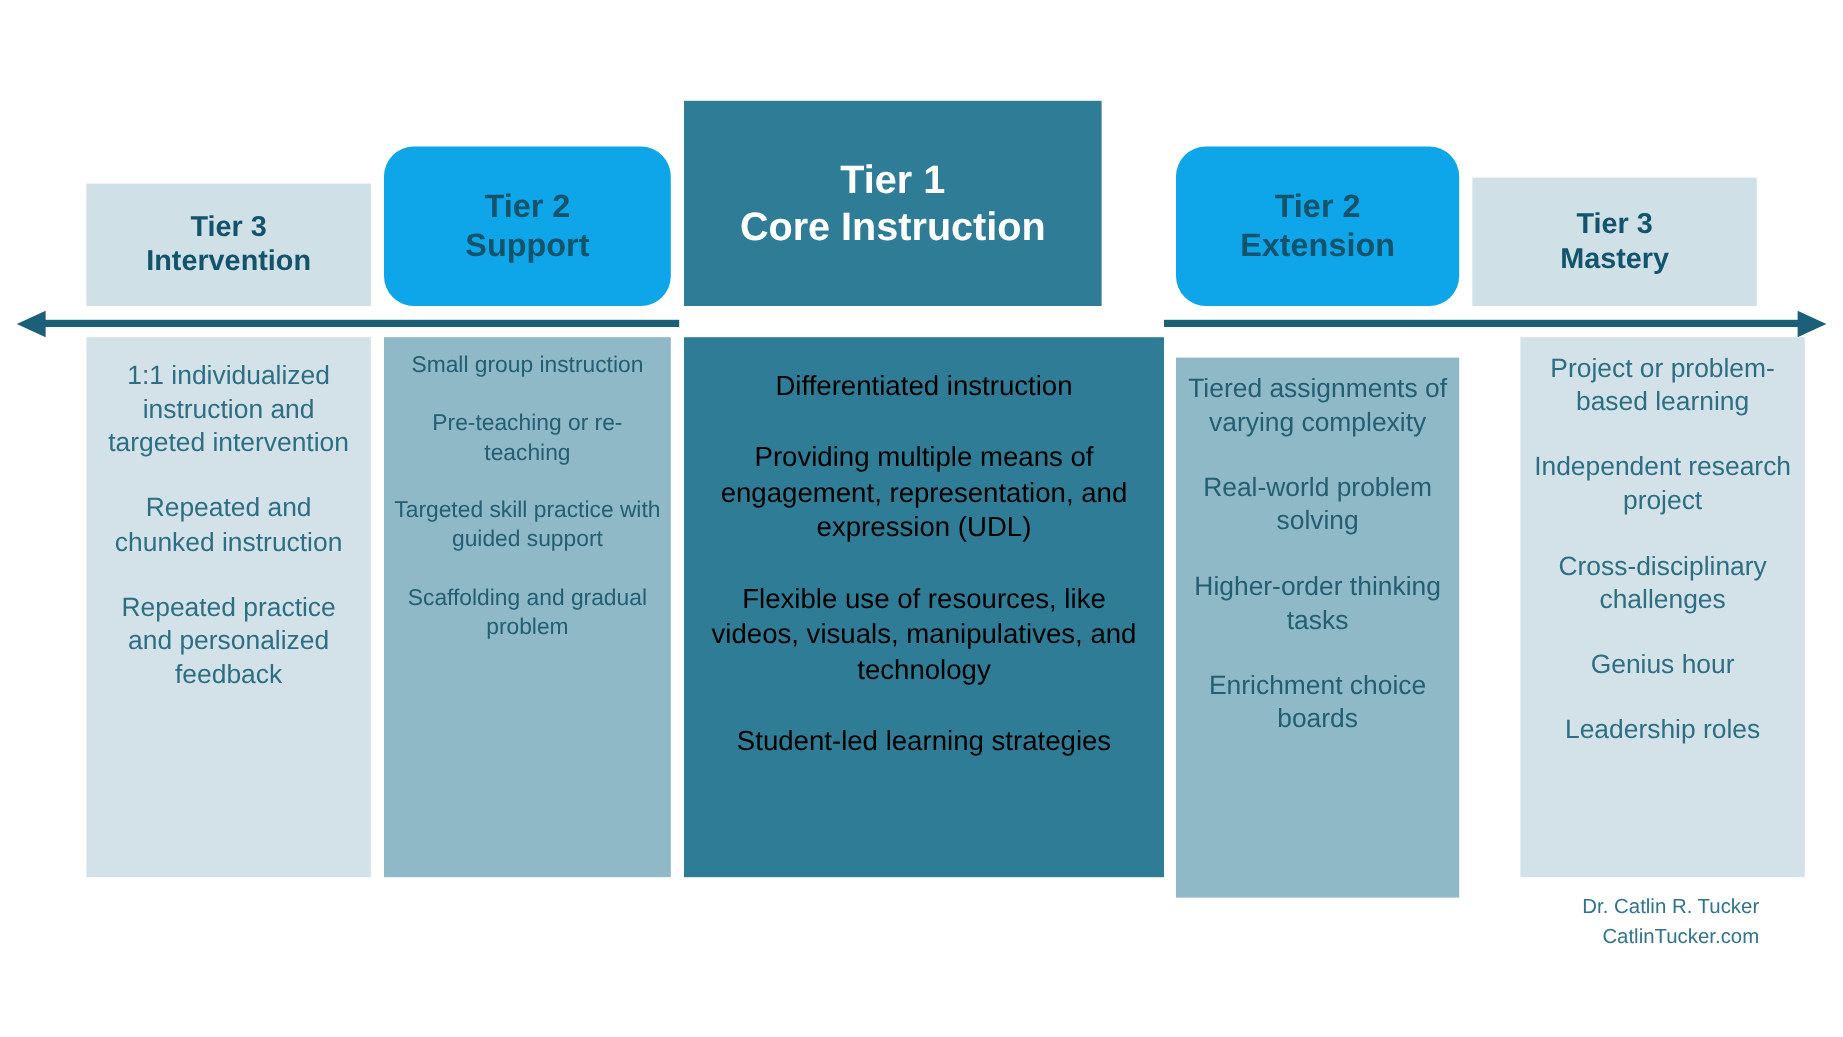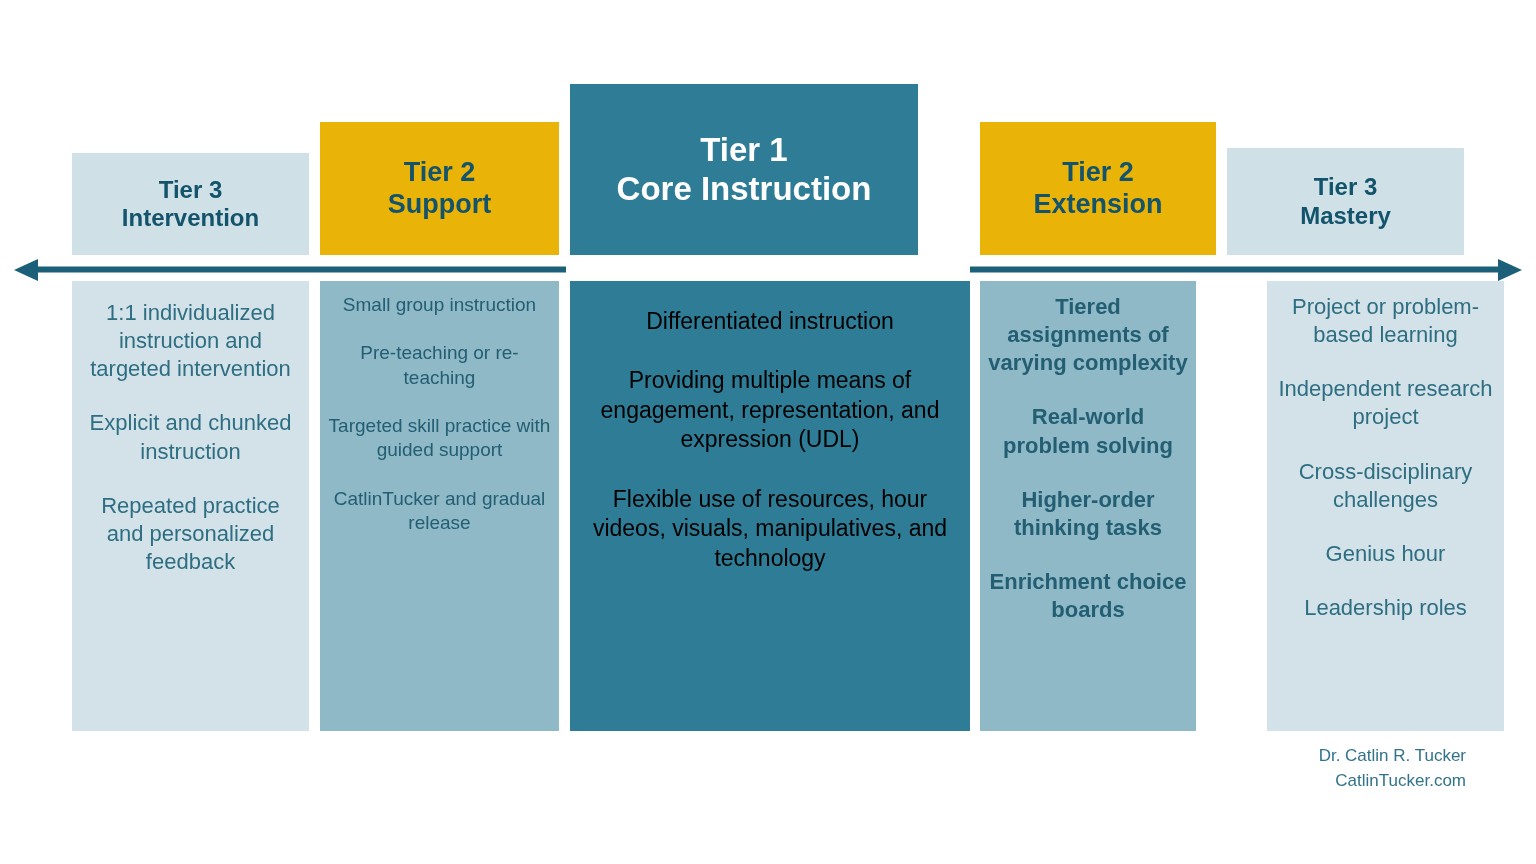--- a/index.html
+++ b/index.html
@@ -79,22 +79,23 @@
     background: #cfe0e7;
     color: #13536b;
   }
   .t3-body {
     background: #d3e2e8;
     color: #2e6e82;
   }
 
   
   .t2-header {
-    background: #eab308;
+    background: #0ea5e9;
     color: #13536b;
+    border-radius: 25px;
   }
   .t2-body {
     background: #8fb9c6;
     color: #235e73;
   }
 
   
   .t1-header {
     background: #2e7c95;
     color: #ffffff;
@@ -135,56 +136,57 @@
 
   <div class="columns">
 
     <div class="col">
       <div class="col-header t3-header" style="left:72px; top:153px; width:237px; height:102px; font-size:24px;">
         <span>Tier 3</span>
         <span>Intervention</span>
       </div>
       <div class="col-body t3-body" style="left:72px; top:281px; width:237px; height:450px; font-size:22px; padding:18px 10px 10px 10px; gap:26px;">
         <div class="bullet">1:1 individualized instruction and targeted intervention</div>
-        <div class="bullet">Explicit and chunked instruction</div>
+        <div class="bullet">Repeated and chunked instruction</div>
         <div class="bullet">Repeated practice and personalized feedback</div>
       </div>
     </div>
 
     <div class="col">
       <div class="col-header t2-header" style="left:320px; top:122px; width:239px; height:133px; font-size:27px;">
         <span>Tier 2</span>
         <span>Support</span>
       </div>
       <div class="col-body t2-body" style="left:320px; top:281px; width:239px; height:450px; font-size:19px; padding:12px 8px 8px 8px; gap:24px;">
         <div class="bullet">Small group instruction</div>
         <div class="bullet">Pre-teaching or re-teaching</div>
         <div class="bullet">Targeted skill practice with guided support</div>
-        <div class="bullet">CatlinTucker and gradual release</div>
+        <div class="bullet">Scaffolding and gradual problem</div>
       </div>
     </div>
 
     <div class="col">
       <div class="col-header t1-header" style="left:570px; top:84px; width:348px; height:171px; font-size:33px;">
         <span>Tier 1</span>
         <span>Core Instruction</span>
       </div>
       <div class="col-body t1-body" style="left:570px; top:281px; width:400px; height:450px; font-size:23px; padding:26px 16px 10px 16px; gap:30px;">
         <div class="bullet">Differentiated instruction</div>
         <div class="bullet">Providing multiple means of engagement, representation, and expression (UDL)</div>
-        <div class="bullet">Flexible use of resources, hour videos, visuals, manipulatives, and technology</div>
+        <div class="bullet">Flexible use of resources, like videos, visuals, manipulatives, and technology</div>
+        <div class="bullet">Student-led learning strategies</div>
       </div>
     </div>
 
     <div class="col">
       <div class="col-header t2-header" style="left:980px; top:122px; width:236px; height:133px; font-size:27px;">
         <span>Tier 2</span>
         <span>Extension</span>
       </div>
-      <div class="col-body t2-body" style="left:980px; top:281px; width:216px; height:450px; font-size:22px; padding:12px 6px 8px 6px; gap:26px;font-weight:bold;">
+      <div class="col-body t2-body" style="left:980px; top:298px; width:236px; height:450px; font-size:22px; padding:12px 6px 8px 6px; gap:26px;">
         <div class="bullet">Tiered assignments of varying complexity</div>
         <div class="bullet">Real-world problem solving</div>
         <div class="bullet">Higher-order thinking tasks</div>
         <div class="bullet">Enrichment choice boards</div>
       </div>
     </div>
 
     <div class="col">
       <div class="col-header t3-header" style="left:1227px; top:148px; width:237px; height:107px; font-size:24px;">
         <span>Tier 3</span>

